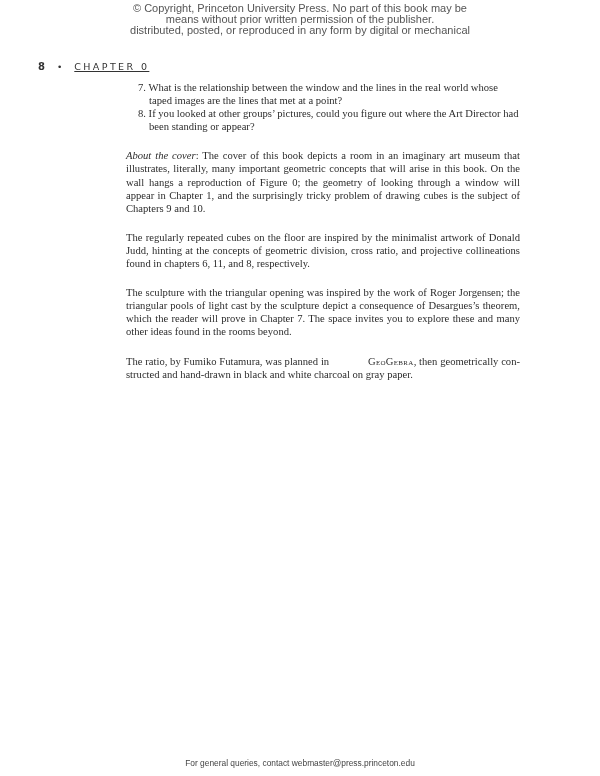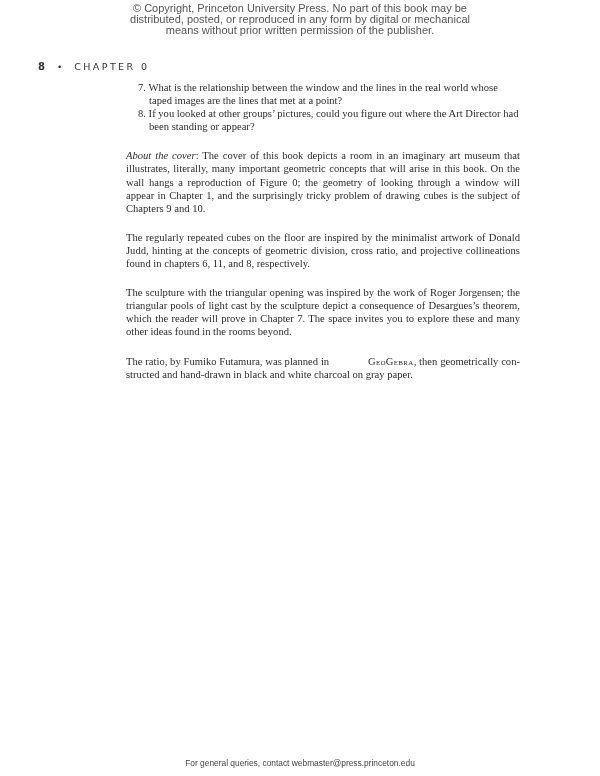--- a/index.html
+++ b/index.html
@@ -39,20 +39,21 @@
       font-weight: bold;
       margin-right: 12px;
     }
     .running-head .bullet {
       font-size: 9px;
       margin-right: 12px;
     }
     .running-head .chapter {
       letter-spacing: 2.4px;
       font-size: 9.5px;
+      text-decoration: underline;
     }
     .body-text {
       position: absolute;
       top: 81px;
       left: 126px;
       width: 394px;
       font-family: "Liberation Serif", serif;
       font-size: 10.6px;
       line-height: 13.1px;
       color: #2c2c2c;
@@ -88,22 +89,22 @@
       font-family: "Liberation Sans", sans-serif;
       font-size: 8.4px;
       color: #444;
     }
   </style>
 </head>
 <body>
 
 <div class="copyright">
   <div>© Copyright, Princeton University Press. No part of this book may be</div>
+  <div>means without prior written permission of the publisher.</div>
   <div>distributed, posted, or reproduced in any form by digital or mechanical</div>
-  <div>means without prior written permission of the publisher.</div>
 </div>
 
 <div class="running-head">
   <span class="page-num">8</span>
   <span class="bullet">•</span>
   <span class="chapter">CHAPTER 0</span>
 </div>
 
 <div class="body-text">
   <ol class="qlist">

